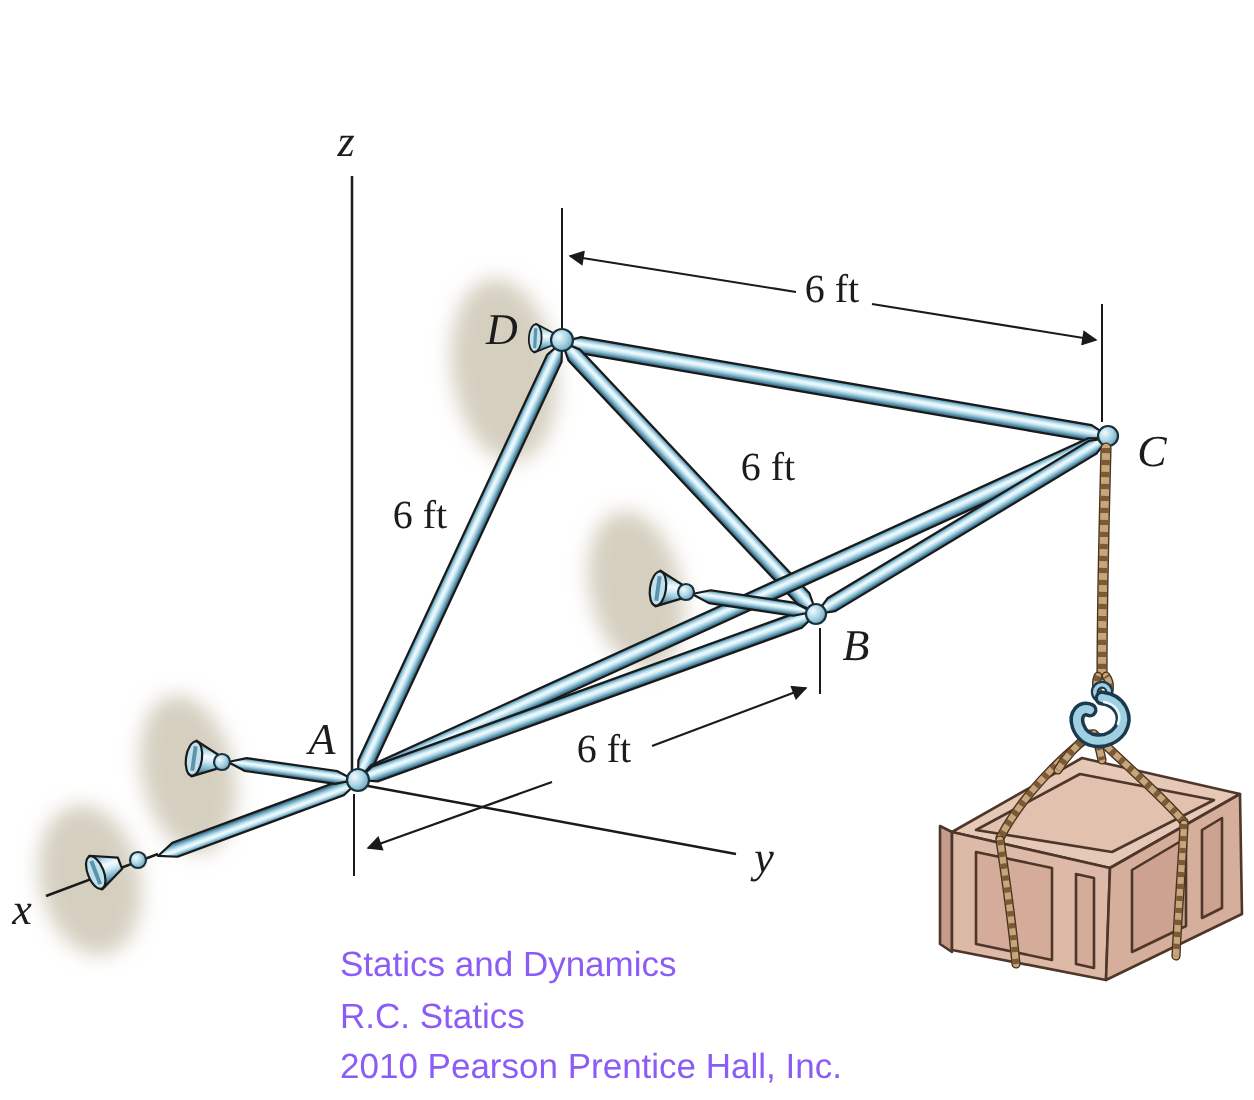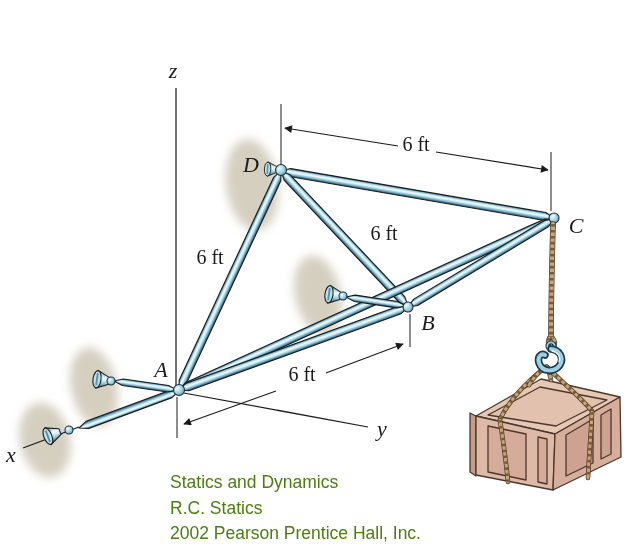--- a/index.html
+++ b/index.html
@@ -1,21 +1,21 @@
 <!DOCTYPE html>
 <html><head>
 <meta charset="utf-8">
 <style>
   html,body{margin:0;padding:0;background:#ffffff;}
   .stage{position:relative;width:627px;height:550px;background:#ffffff;overflow:hidden;}
   svg{position:absolute;left:0;top:0;}
   svg text.var{font:italic 22px "Liberation Serif",serif;fill:#1c1c1c;}
   svg text.dim{font:20px "Liberation Serif",serif;fill:#1c1c1c;}
   .caption{position:absolute;left:170px;top:470px;font-family:"Liberation Sans",sans-serif;
-           font-size:17.5px;line-height:25.5px;color:#4d7c0f;white-space:nowrap;}
+           font-size:17.5px;line-height:25.5px;color:#8b5cf6;white-space:nowrap;}
 </style>
 </head>
 <body>
 
 <div class="stage">
   <svg width="627" height="550" viewBox="0 0 627 550">
     <defs>
       <linearGradient id="tubeGrad" x1="0" y1="0" x2="0" y2="1">
         <stop offset="0" stop-color="#2b5a72"></stop>
         <stop offset="0.10" stop-color="#6ca6bf"></stop>
@@ -158,15 +158,15 @@
       <text class="dim" x="416" y="151" text-anchor="middle">6 ft</text>
       <text class="dim" x="210" y="264" text-anchor="middle">6 ft</text>
       <text class="dim" x="384" y="240" text-anchor="middle">6 ft</text>
       <text class="dim" x="302" y="381" text-anchor="middle">6 ft</text>
     </g>
   </svg>
 
   <div class="caption">
     <div>Statics and Dynamics</div>
     <div>R.C. Statics</div>
-    <div>2002 Pearson Prentice Hall, Inc.</div>
+    <div>2010 Pearson Prentice Hall, Inc.</div>
   </div>
 </div>
 
 </body></html>

